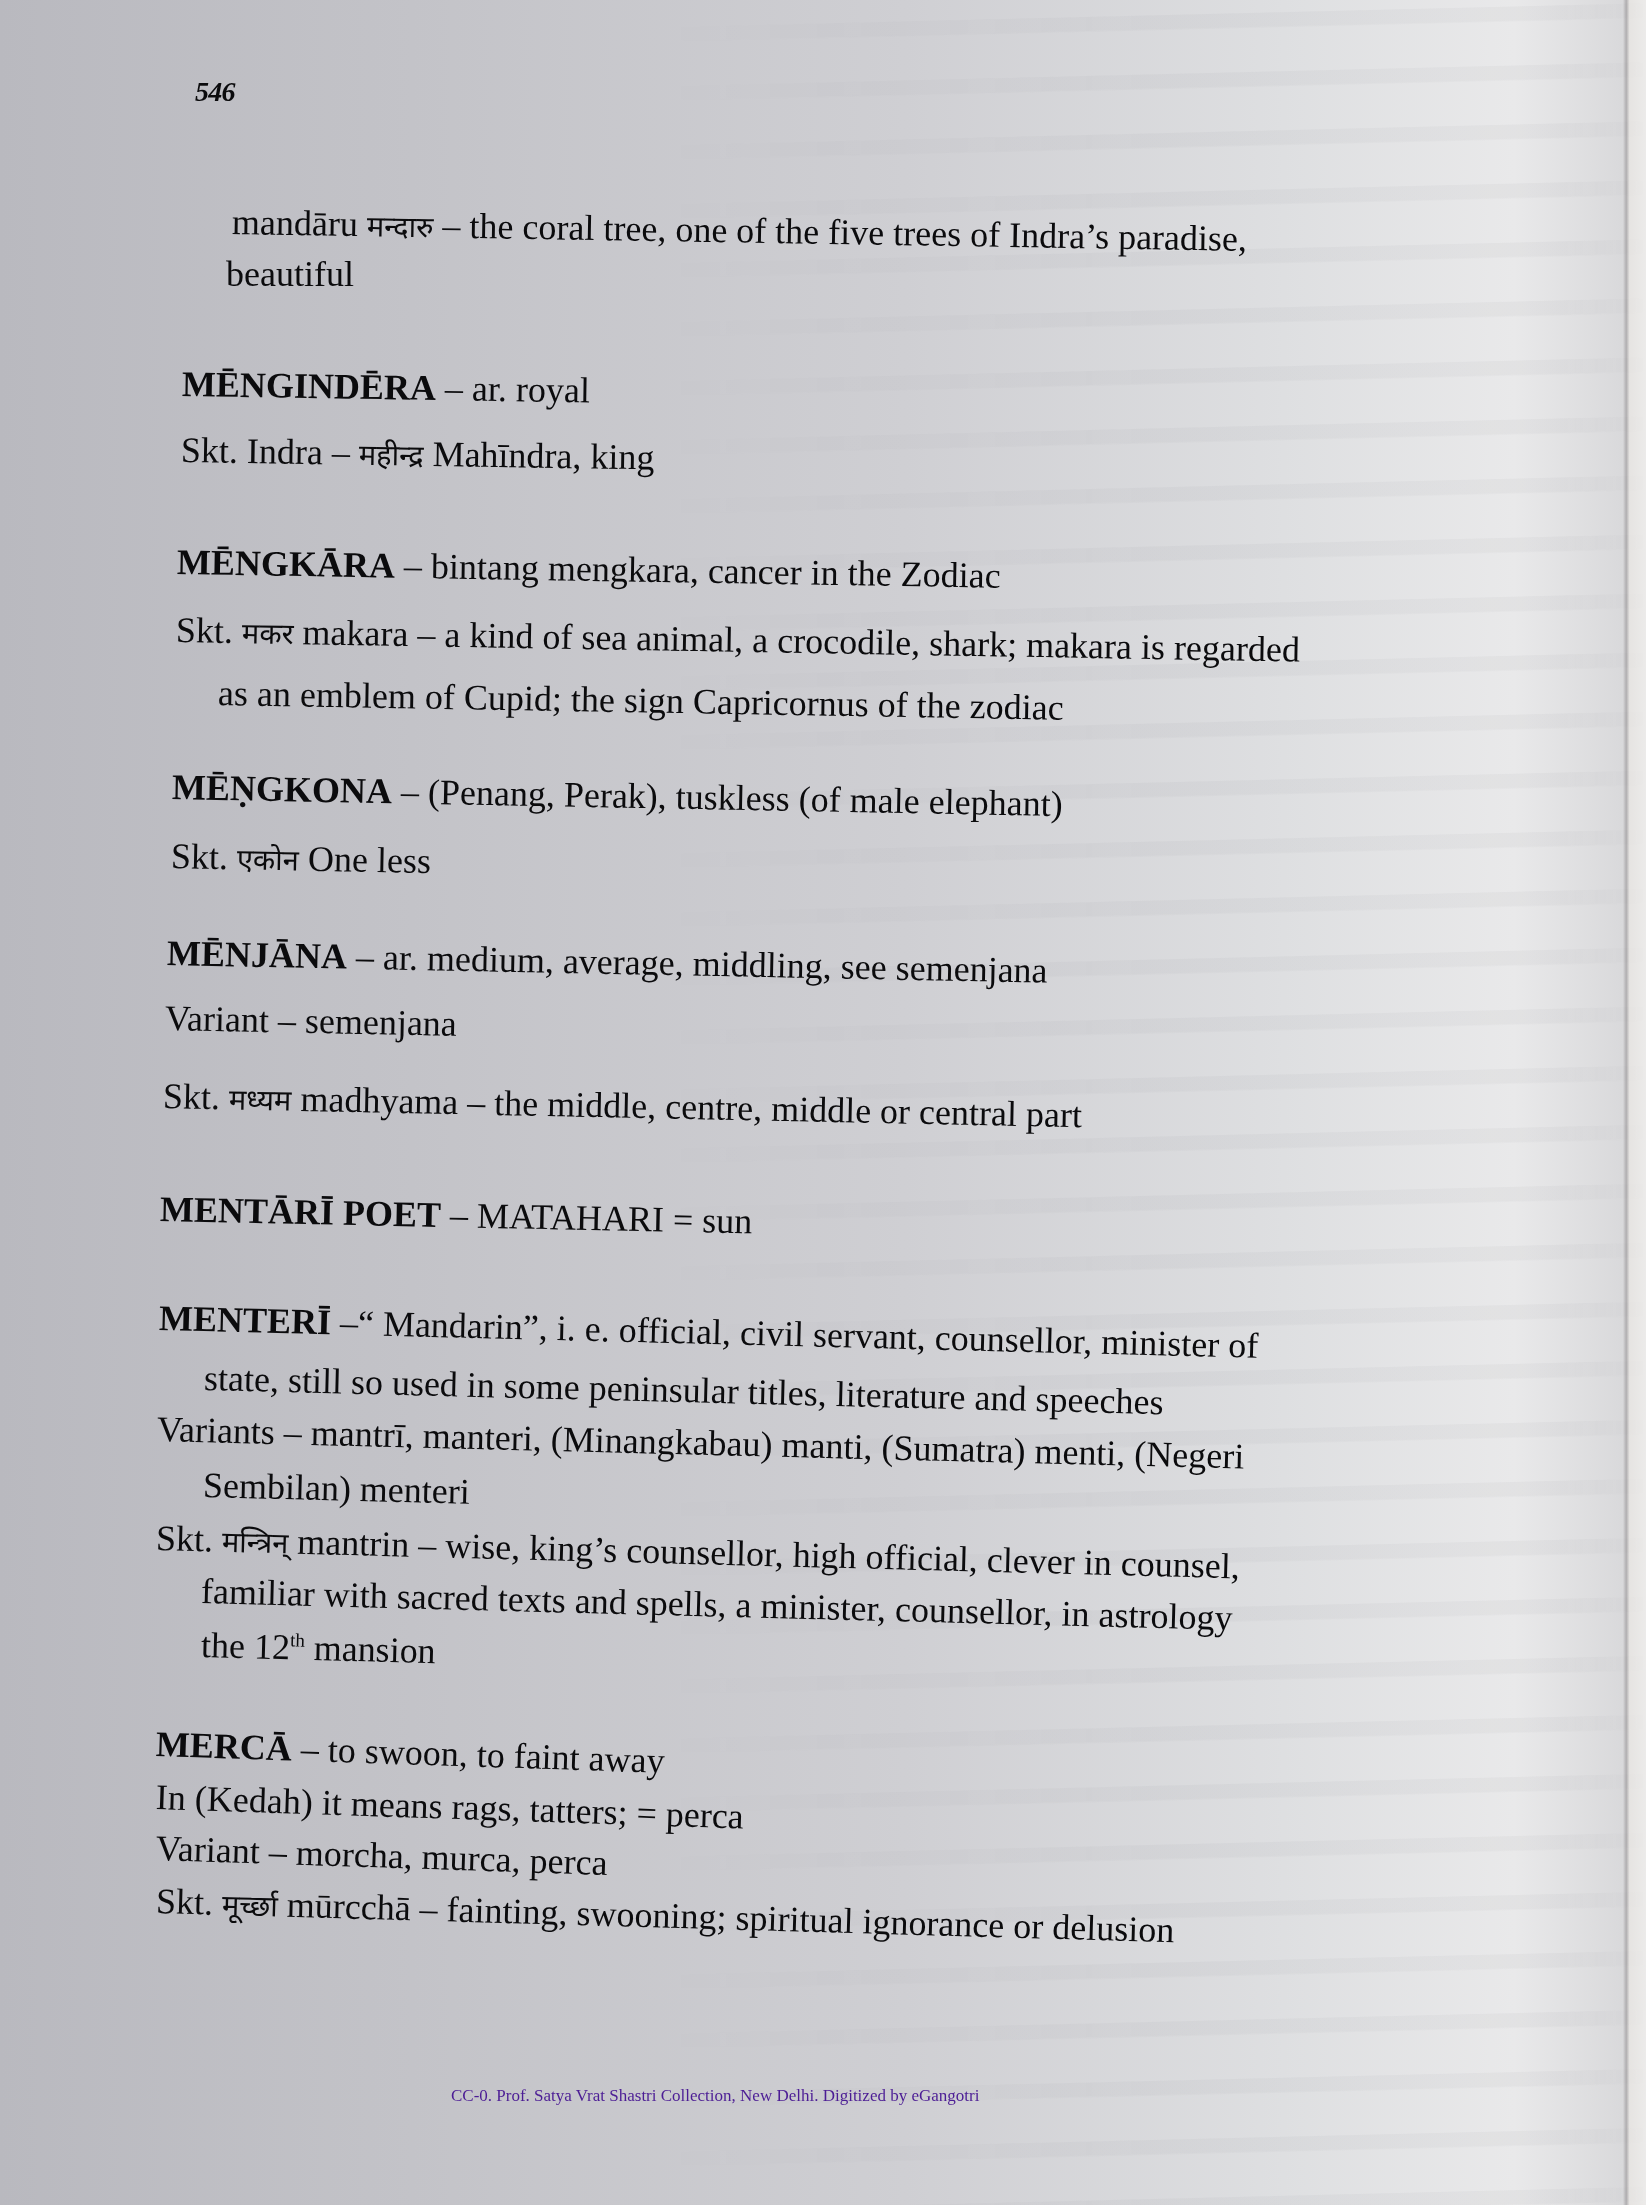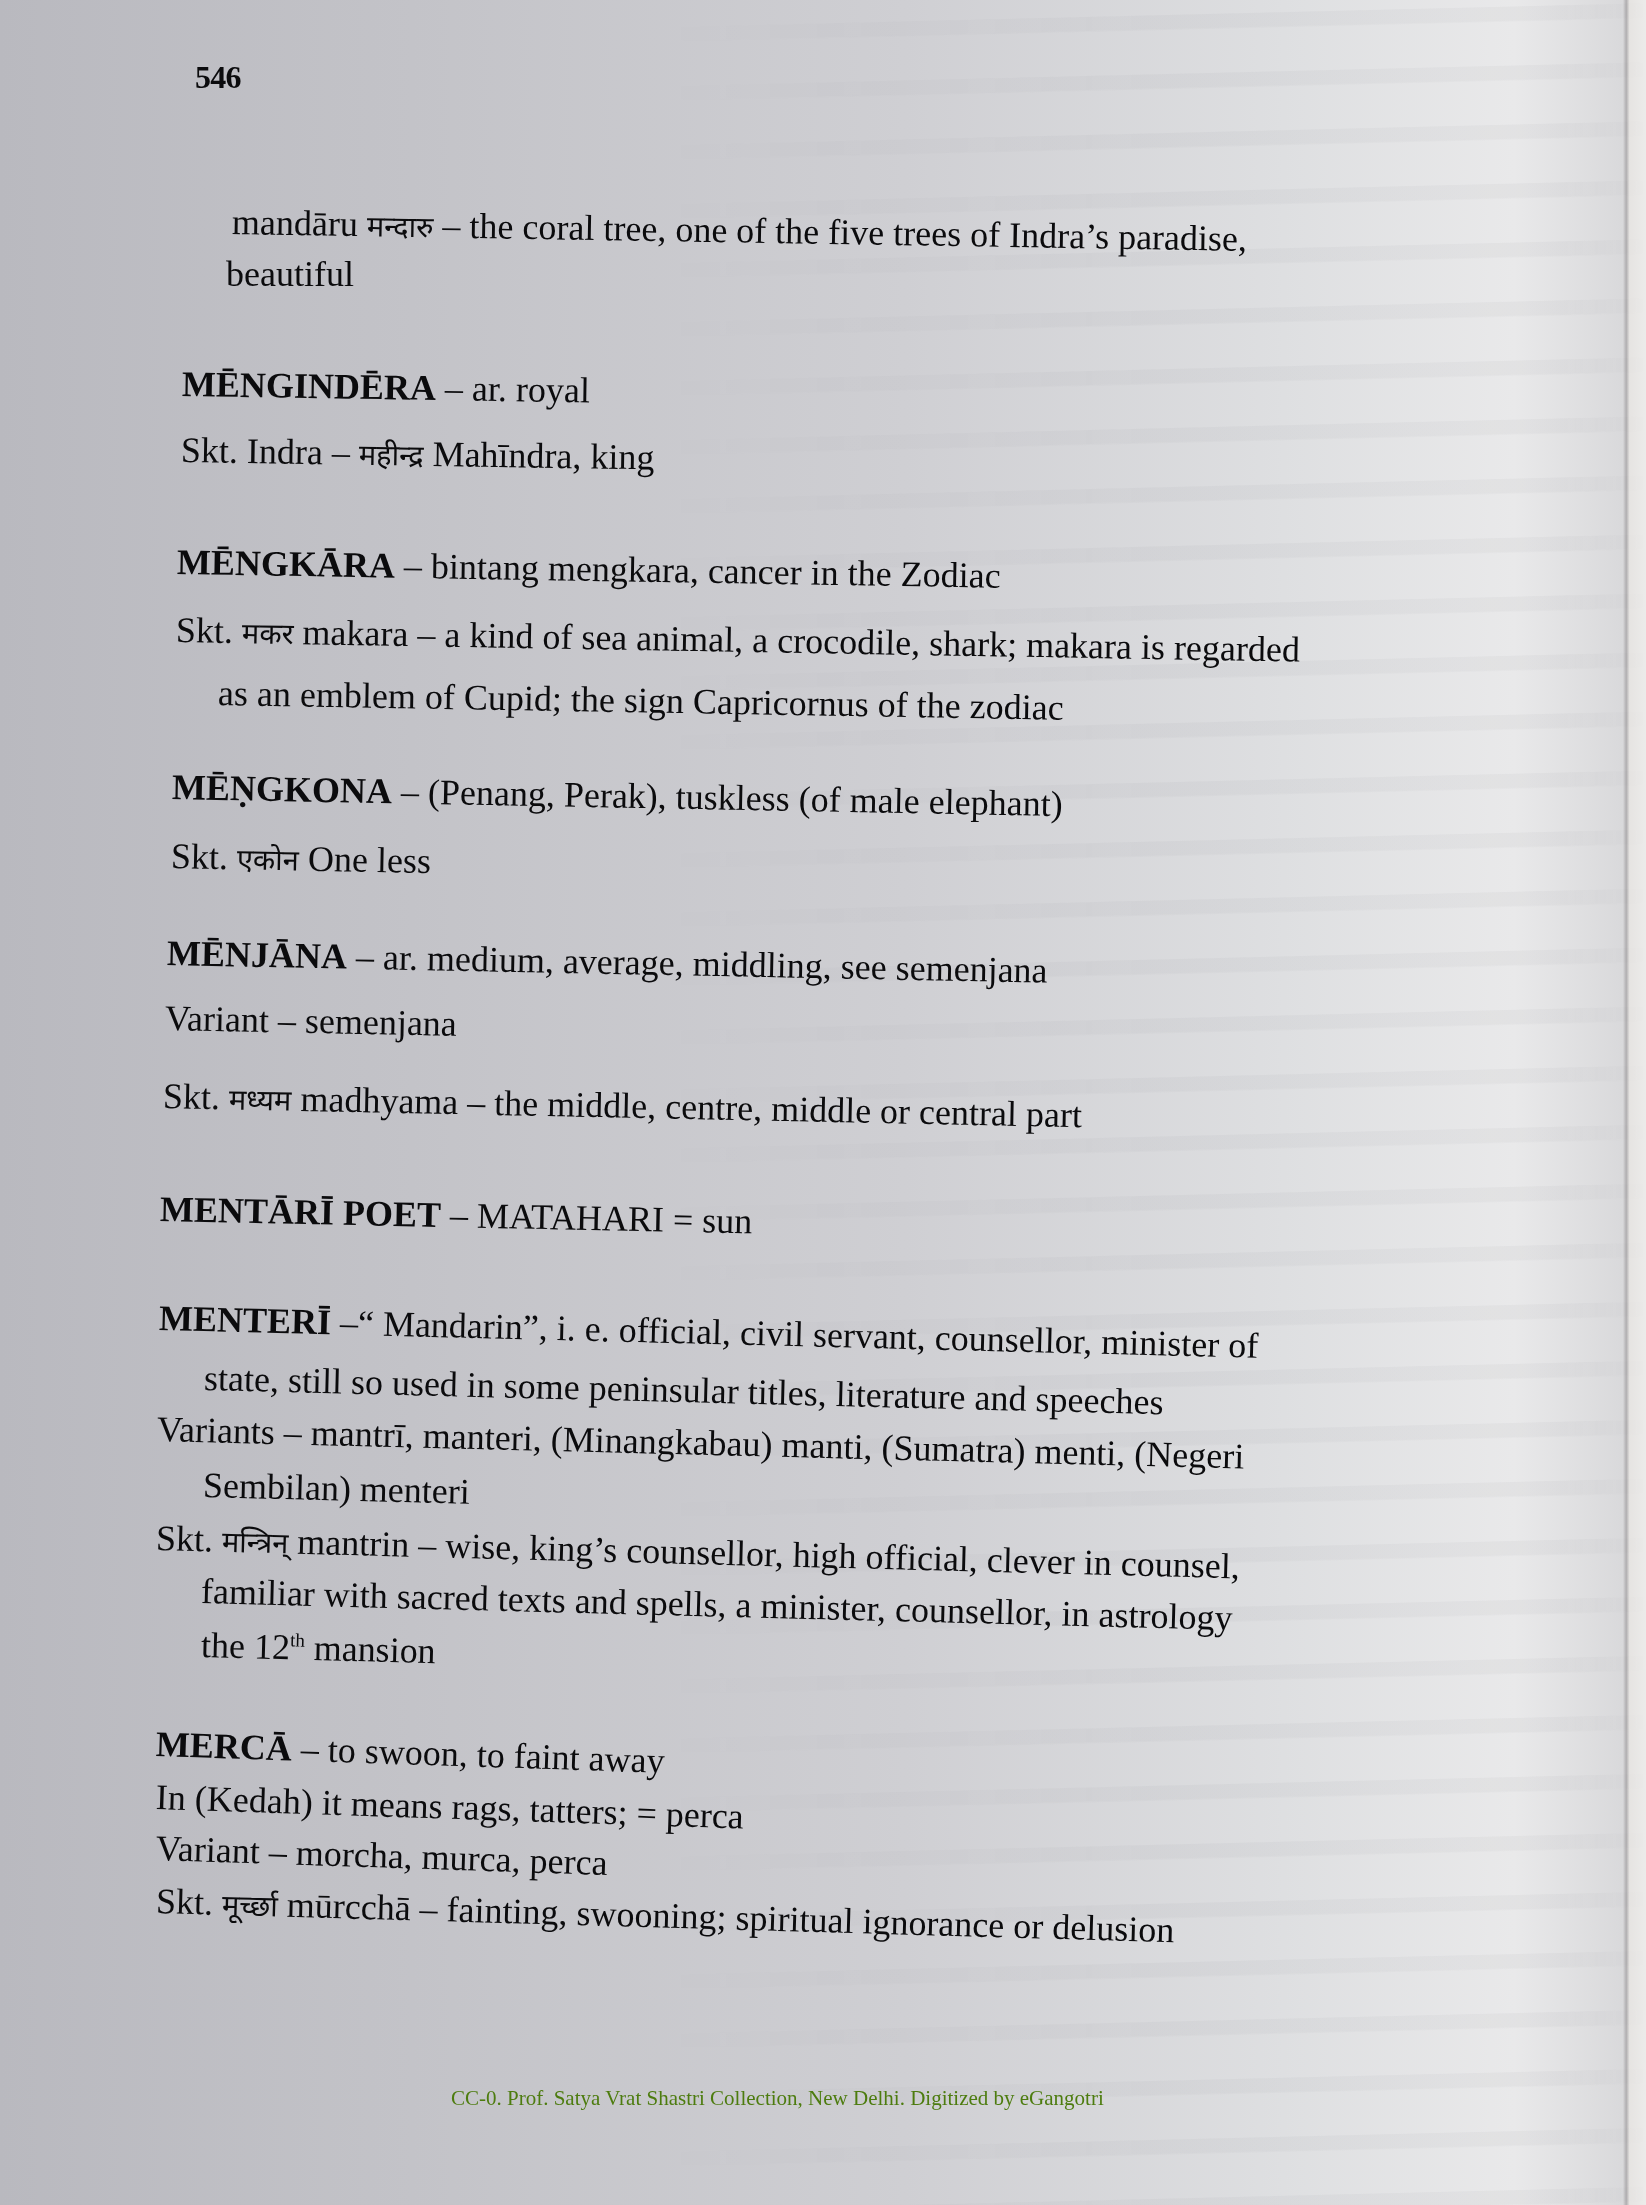--- a/index.html
+++ b/index.html
@@ -10,33 +10,33 @@
     color: #0b0b0d;
   }
   .ghost {
     position: absolute; inset: 0;
     background:
       repeating-linear-gradient(178.6deg, rgba(0,0,0,0) 0px, rgba(0,0,0,0) 43px, rgba(90,90,100,0.045) 44px, rgba(90,90,100,0.045) 57px, rgba(0,0,0,0) 59px);
     -webkit-mask-image: linear-gradient(90deg, transparent 0%, transparent 40%, #000 70%, #000 95%, transparent 100%);
     mask-image: linear-gradient(90deg, transparent 0%, transparent 40%, #000 70%, #000 95%, transparent 100%);
   }
   .page-number {
-    position: absolute; left: 195px; top: 59px;
-    font-size: 32px; font-weight: bold; letter-spacing: -0.7px;
+    position: absolute; left: 195px; top: 76px;
+    font-size: 28px; font-style: italic; font-weight: bold; letter-spacing: -0.7px;
   }
   .line {
     position: absolute; white-space: nowrap; font-size: 36px; line-height: 1;
     transform-origin: left center;
   }
   .hw { font-weight: bold; }
   .deva { font-family: "DejaVu Sans", sans-serif; font-size: 29px; }
   sup { font-size: 19px; }
   .footer {
-    position: absolute; left: 451px; top: 2086px; font-size: 21px;
-    font-family: "Liberation Serif", serif; color: #4d7c0f; white-space: nowrap;
+    position: absolute; left: 451px; top: 2086px; font-size: 17px;
+    font-family: "Liberation Serif", serif; color: #4c1d95; white-space: nowrap;
   }
 </style>
 </head>
 <body>
 
 <div class="ghost"></div>
 
 <div class="page-number">546</div>
 
 <div class="line" style="left:232px; top:204px; transform:rotate(0.95deg);">

